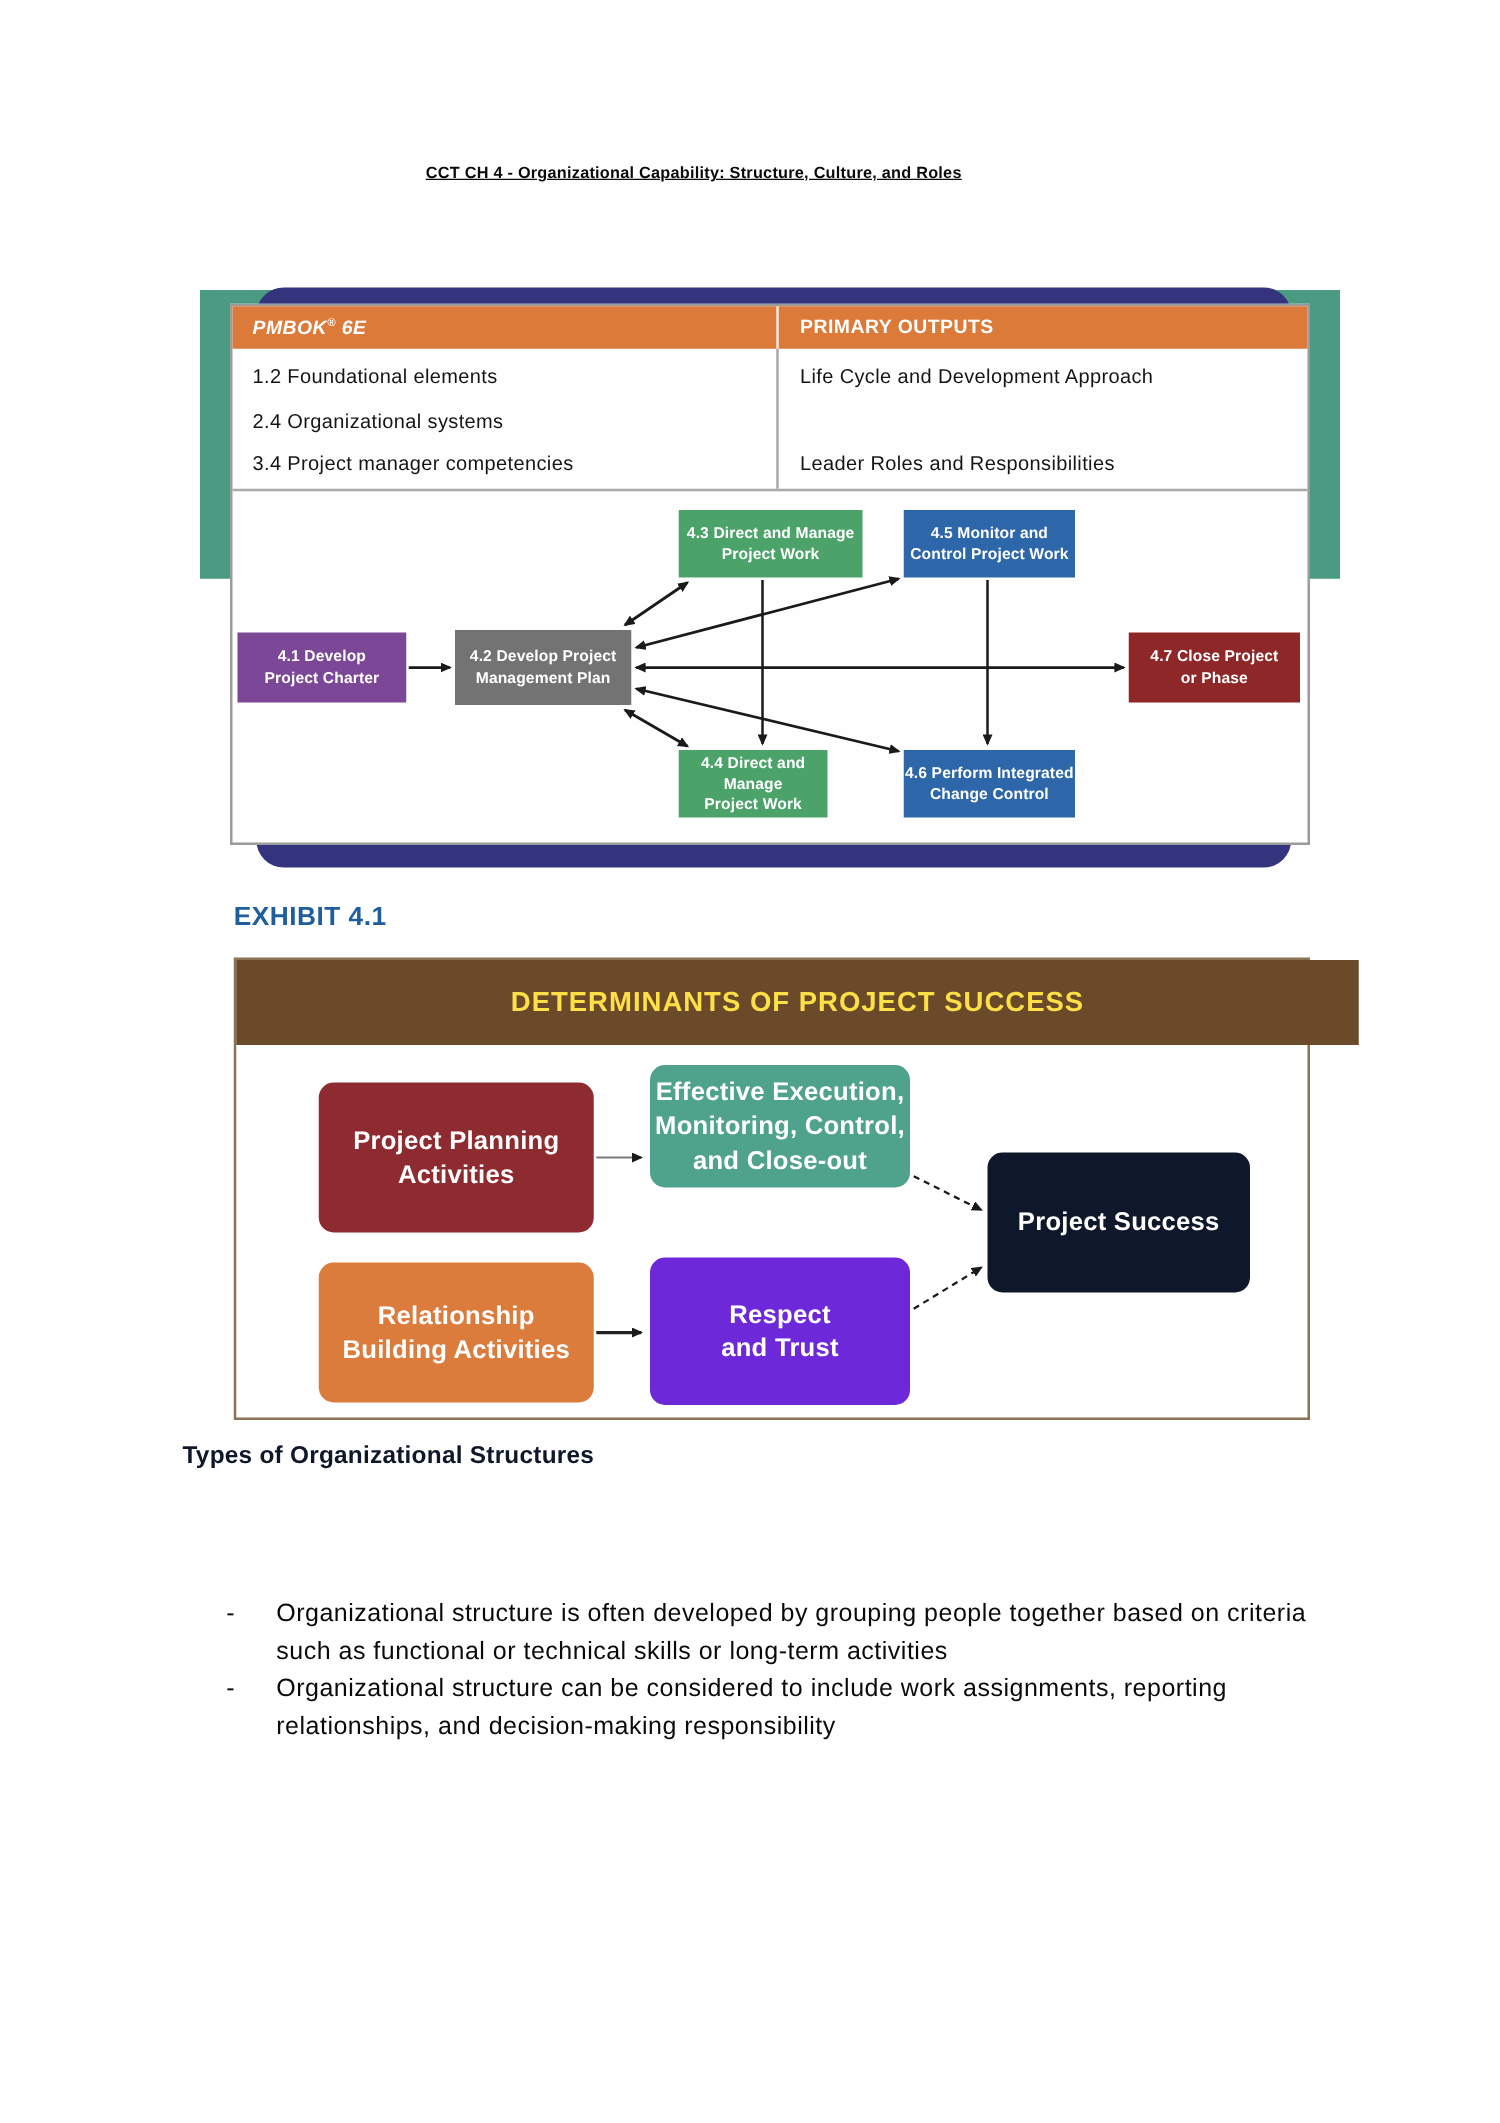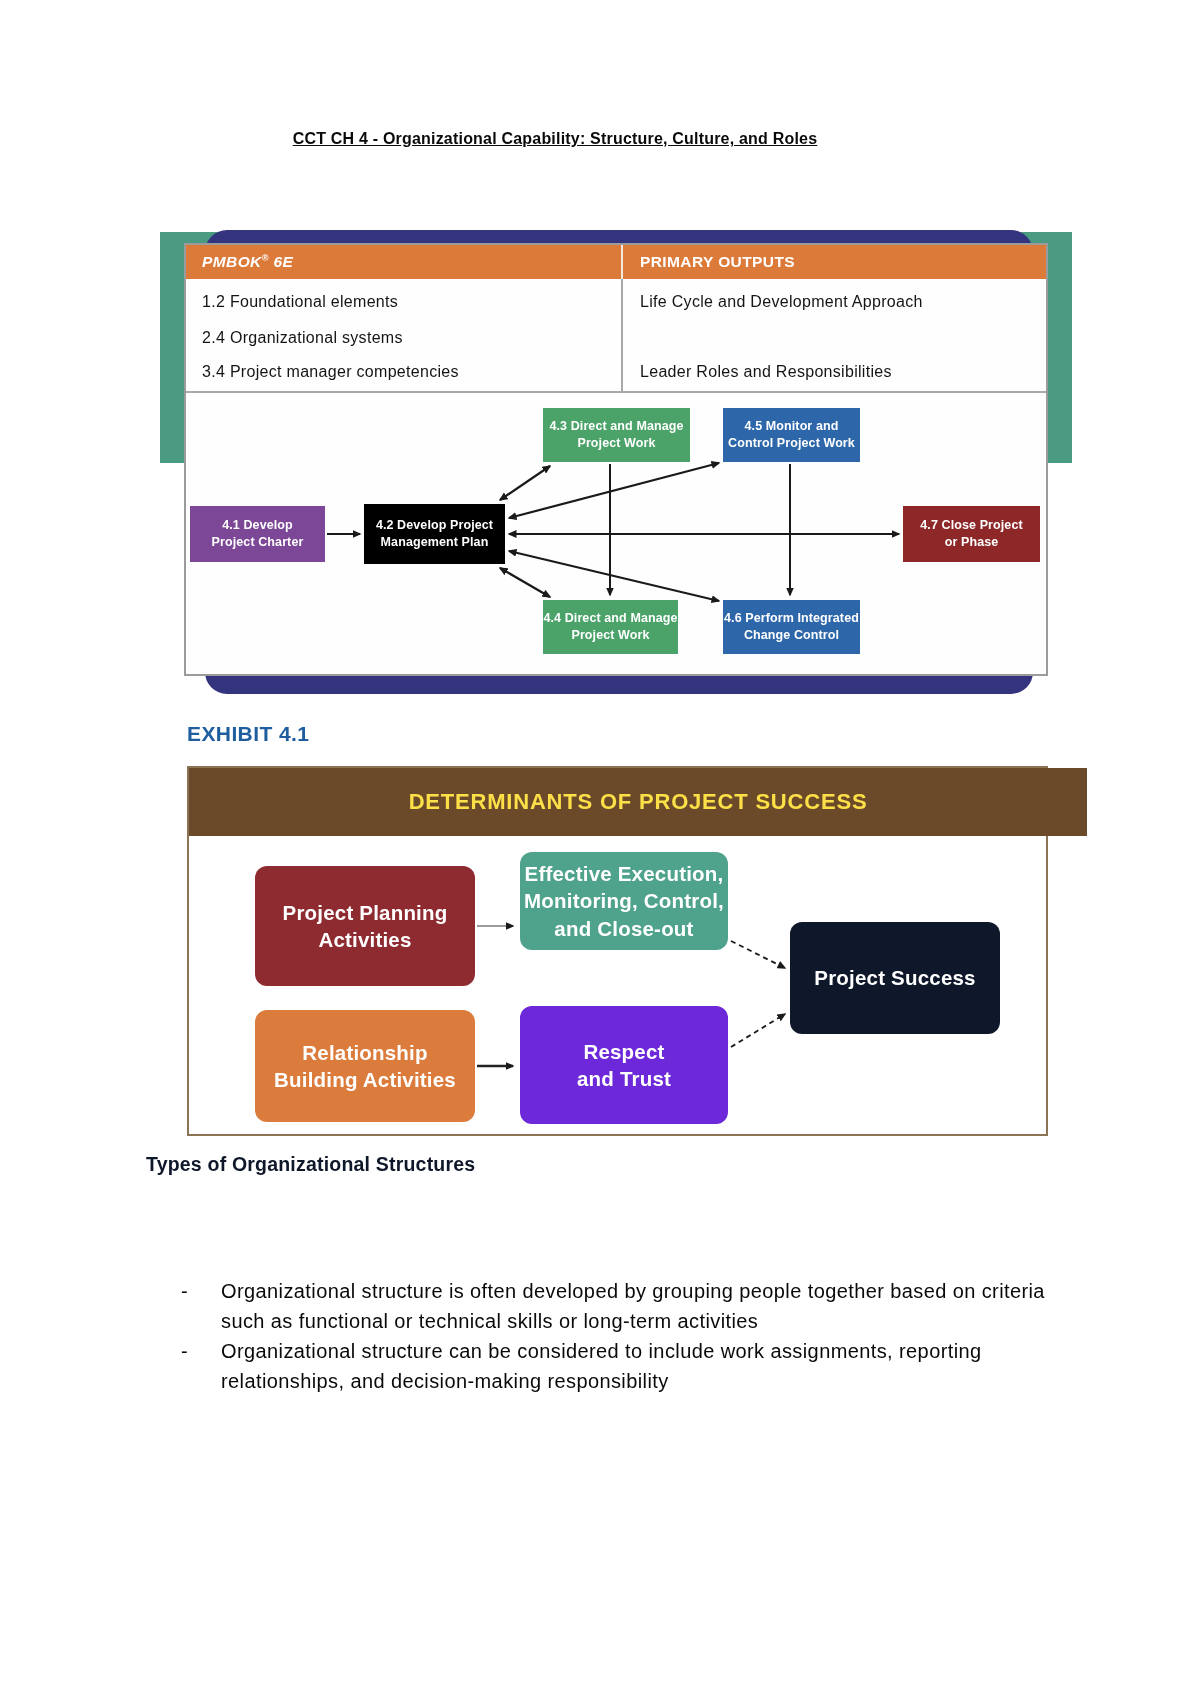--- a/index.html
+++ b/index.html
@@ -1,21 +1,21 @@
 <!DOCTYPE html>
 <html><head>
 <meta charset="utf-8">
 <style>
   html,body{margin:0;padding:0;background:#ffffff;}
   body{font-family:"Liberation Sans","DejaVu Sans",sans-serif;color:#111;}
   .page{position:relative;width:1200px;height:1698px;margin:0 auto;background:#ffffff;overflow:hidden;}
   .abs{position:absolute;}
 
   
-  .doc-title{left:0;top:130px;width:1110px;text-align:center;font-size:16px;font-weight:700;
+  .doc-title{left:0;top:130px;width:1110px;text-align:center;font-size:13px;font-weight:700;
              letter-spacing:.2px;text-decoration:underline;color:#0a0a0a;}
 
   
   .teal-bg{left:160px;top:232px;width:912px;height:231px;background:#4A9B82;z-index:1;}
   .navy-bg{left:205px;top:230px;width:828px;height:464px;background:#34337D;border-radius:22px;z-index:2;}
   .panel{left:184px;top:243px;width:864px;height:433px;background:#fefefe;border:2px solid #9b9b9b;
          box-sizing:border-box;z-index:3;}
 
   
   .thead{left:186px;top:245px;width:860px;height:34px;background:#DC7A3A;z-index:4;}
@@ -77,21 +77,21 @@
   <div class="abs cell" style="left:202px;top:329px;">2.4 Organizational systems</div>
   <div class="abs cell" style="left:202px;top:363px;">3.4 Project manager competencies</div>
   <div class="abs cell" style="left:640px;top:363px;">Leader Roles and Responsibilities</div>
 
   <div class="abs pbox" style="left: 190px; top: 506px; width: 135px; height: 56px; background: rgb(123, 71, 150);">
     <div>
         <span>4.1 Develop</span>
         <span>Project Charter</span>
       </div>
   </div>
-  <div class="abs pbox" style="left: 364px; top: 504px; width: 141px; height: 60px; background: #000000;">
+  <div class="abs pbox" style="left: 364px; top: 504px; width: 141px; height: 60px; background: #737373;">
     <div>
         <span>4.2 Develop Project</span>
         <span>Management Plan</span>
       </div>
   </div>
   <div class="abs pbox" style="left: 543px; top: 408px; width: 147px; height: 54px; background: rgb(75, 163, 105);">
     <div>
         <span>4.3 Direct and Manage</span>
         <span>Project Work</span>
       </div>
@@ -101,21 +101,21 @@
         <span>4.5 Monitor and</span>
         <span>Control Project Work</span>
       </div>
   </div>
   <div class="abs pbox" style="left: 903px; top: 506px; width: 137px; height: 56px; background: rgb(142, 40, 40);">
     <div>
         <span>4.7 Close Project</span>
         <span>or Phase</span>
       </div>
   </div>
-  <div class="abs pbox" style="left: 543px; top: 600px; width: 135px; height: 54px; background: rgb(75, 163, 105);">
+  <div class="abs pbox" style="left: 543px; top: 600px; width: 119px; height: 54px; background: rgb(75, 163, 105);">
     <div>
         <span>4.4 Direct and Manage</span>
         <span>Project Work</span>
       </div>
   </div>
   <div class="abs pbox" style="left: 723px; top: 600px; width: 137px; height: 54px; background: rgb(45, 103, 169);">
     <div>
         <span>4.6 Perform Integrated</span>
         <span>Change Control</span>
       </div>

